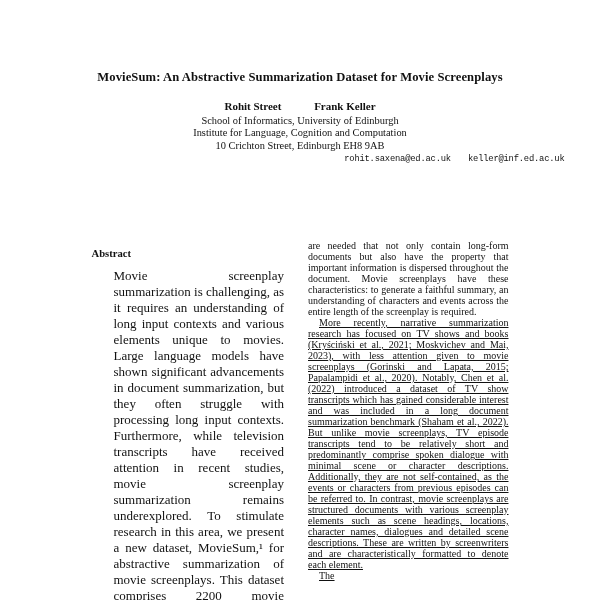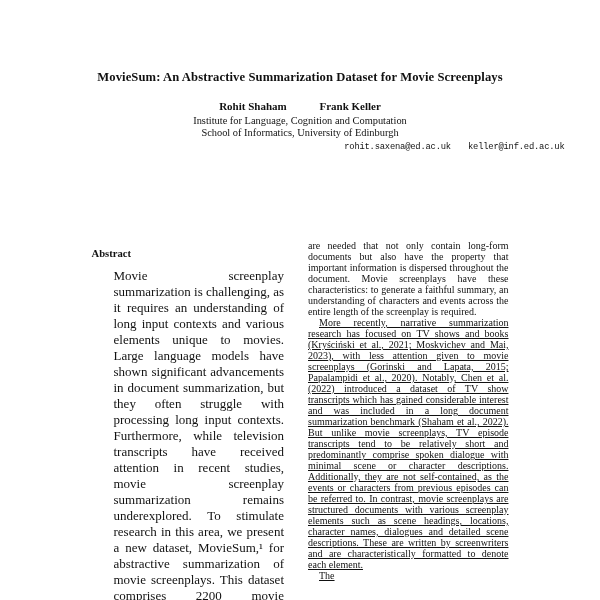--- a/index.html
+++ b/index.html
@@ -83,27 +83,28 @@
   .body-par.indent { text-indent: 11px; text-decoration: underline; }
 </style>
 </head>
 <body>
 
 <div class="page">
 
   <h1 class="title">MovieSum: An Abstractive Summarization Dataset for Movie Screenplays</h1>
 
   <div class="authors">
-    <span class="author">Rohit Shaham</span>
+    <span class="author">Rohit Street</span>
     <span class="author">Frank Keller</span>
   </div>
 
   <div class="affiliation">
+    <div>School of Informatics, University of Edinburgh</div>
     <div>Institute for Language, Cognition and Computation</div>
-    <div>School of Informatics, University of Edinburgh</div>
+    <div>10 Crichton Street, Edinburgh EH8 9AB</div>
   </div>
 
   <div class="emails">
     <span class="email">rohit.saxena@ed.ac.uk</span>
     <span class="email">keller@inf.ed.ac.uk</span>
   </div>
 
   <div class="columns">
 
     <div class="col col-left">

